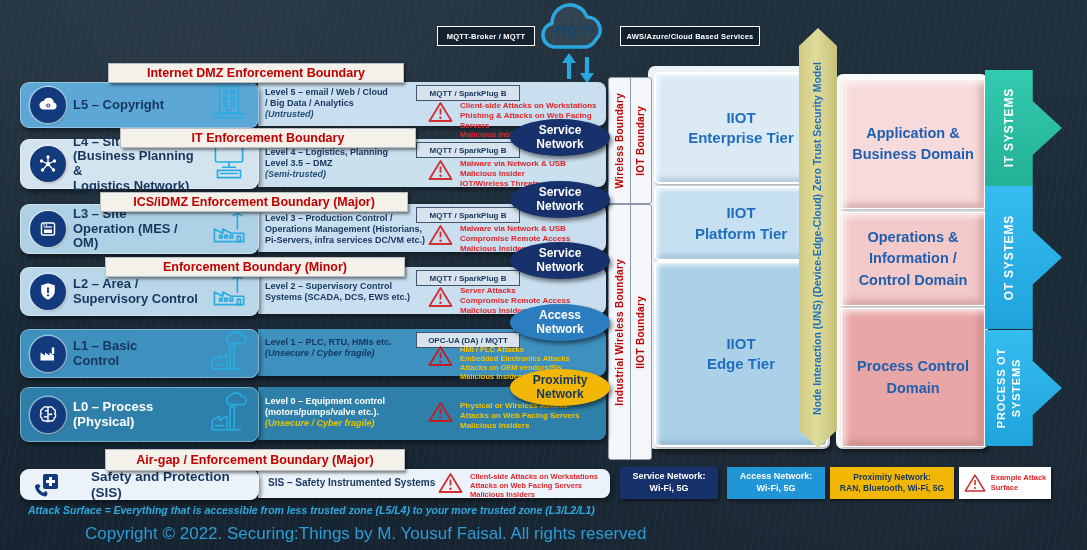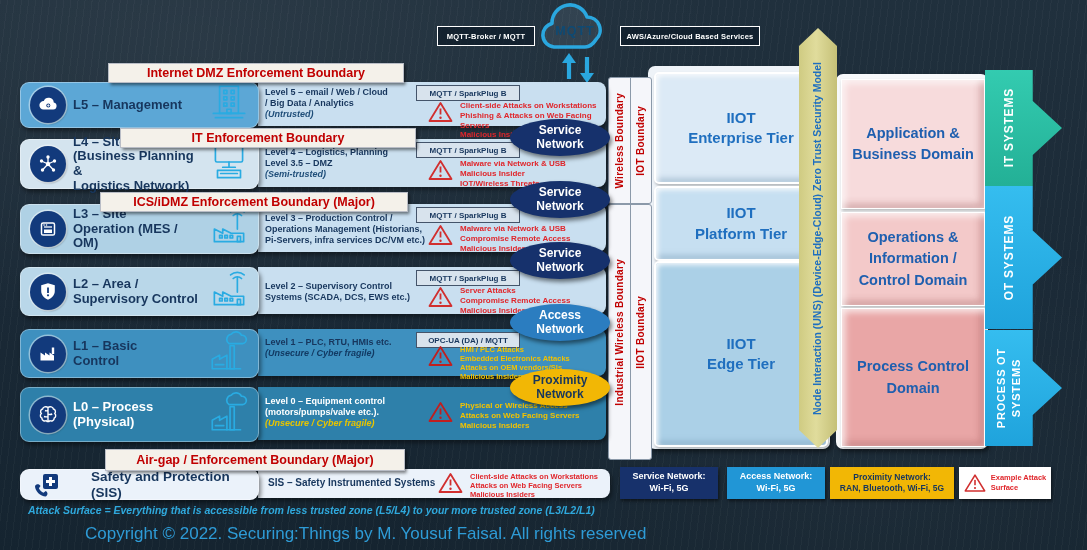--- a/index.html
+++ b/index.html
@@ -159,33 +159,36 @@
 
   <div class="abs ehead" style="left:108px;top:63px;width:294px;height:18px;">
     <span>Internet DMZ Enforcement Boundary</span>
     </div>
   <div class="abs ehead" style="left:120px;top:128px;width:294px;height:18px;">
     <span>IT Enforcement Boundary</span>
     </div>
   <div class="abs ehead" style="left:100px;top:192px;width:306px;height:18px;">
     <span>ICS/iDMZ Enforcement Boundary (Major)</span>
     </div>
+  <div class="abs ehead" style="left:105px;top:257px;width:298px;height:18px;">
+    <span>Enforcement Boundary (Minor)</span>
+    </div>
   <div class="abs ehead" style="left:105px;top:449px;width:298px;height:20px;">
     <span>Air-gap / Enforcement Boundary (Major)</span>
     </div>
 
   <div class="abs row r-l5">
     <div class="badge">
       <svg viewBox="0 0 24 24">
           <path d="M7.5 16.5h9.7a3.6 3.6 0 0 0 .6-7.1A5.2 5.2 0 0 0 7.8 8 3.9 3.9 0 0 0 7.5 16.5z" fill="#fff"></path>
           <circle cx="12.3" cy="12.5" r="2" fill="#123a7c"></circle>
           <path d="M12.3 11v3M11 12.5h2.7" stroke="#fff" stroke-width=".7"></path>
         </svg>
     </div>
-    <div class="rowtitle pre">L5 – Management</div>
+    <div class="rowtitle pre">L5 – Copyright</div>
     <div class="scene">
       <svg viewBox="0 0 44 40" class="iconstroke">
           <rect x="13" y="4" width="18" height="26"></rect>
           <rect x="17" y="8" width="3" height="3"></rect>
           <rect x="24" y="8" width="3" height="3"></rect>
           <rect x="17" y="14" width="3" height="3"></rect>
           <rect x="24" y="14" width="3" height="3"></rect>
           <rect x="17" y="20" width="3" height="3"></rect>
           <rect x="24" y="20" width="3" height="3"></rect>
           <rect x="20" y="26" width="4" height="4"></rect>

